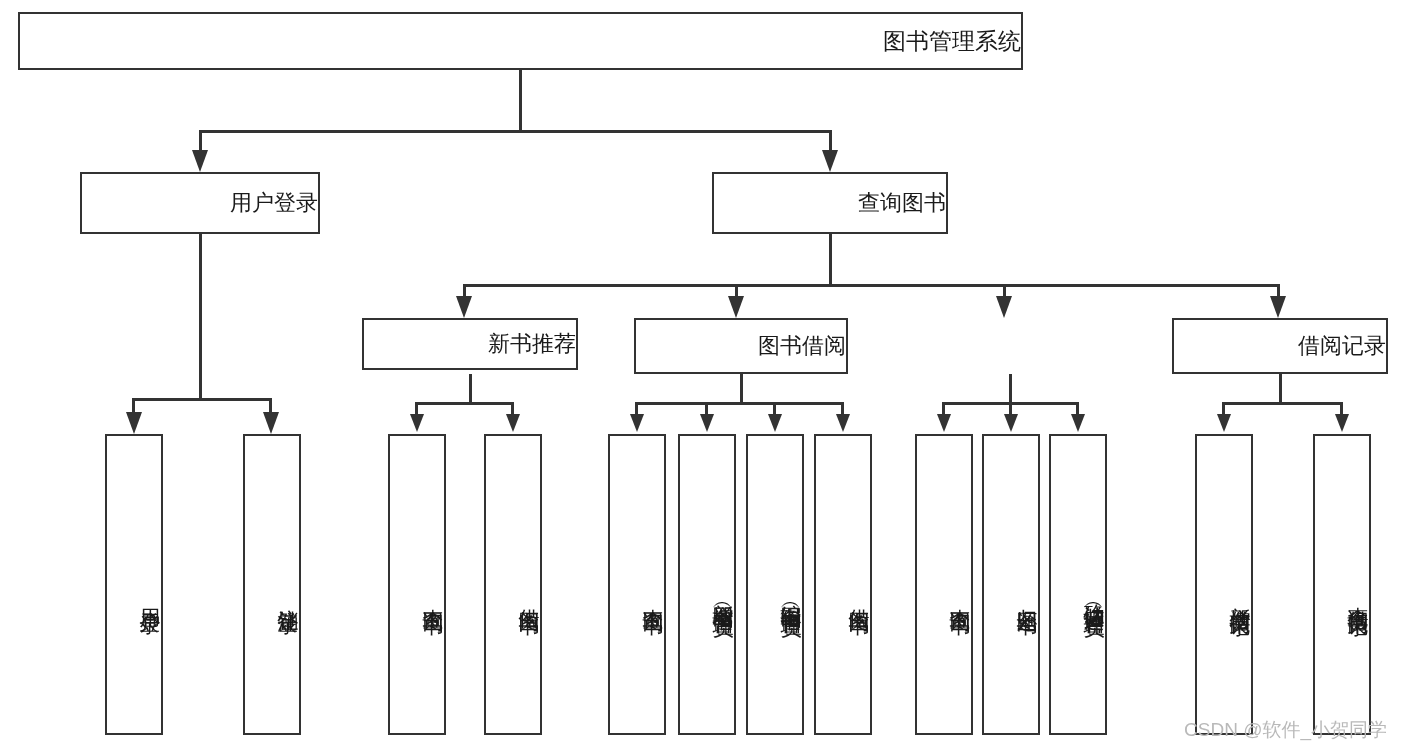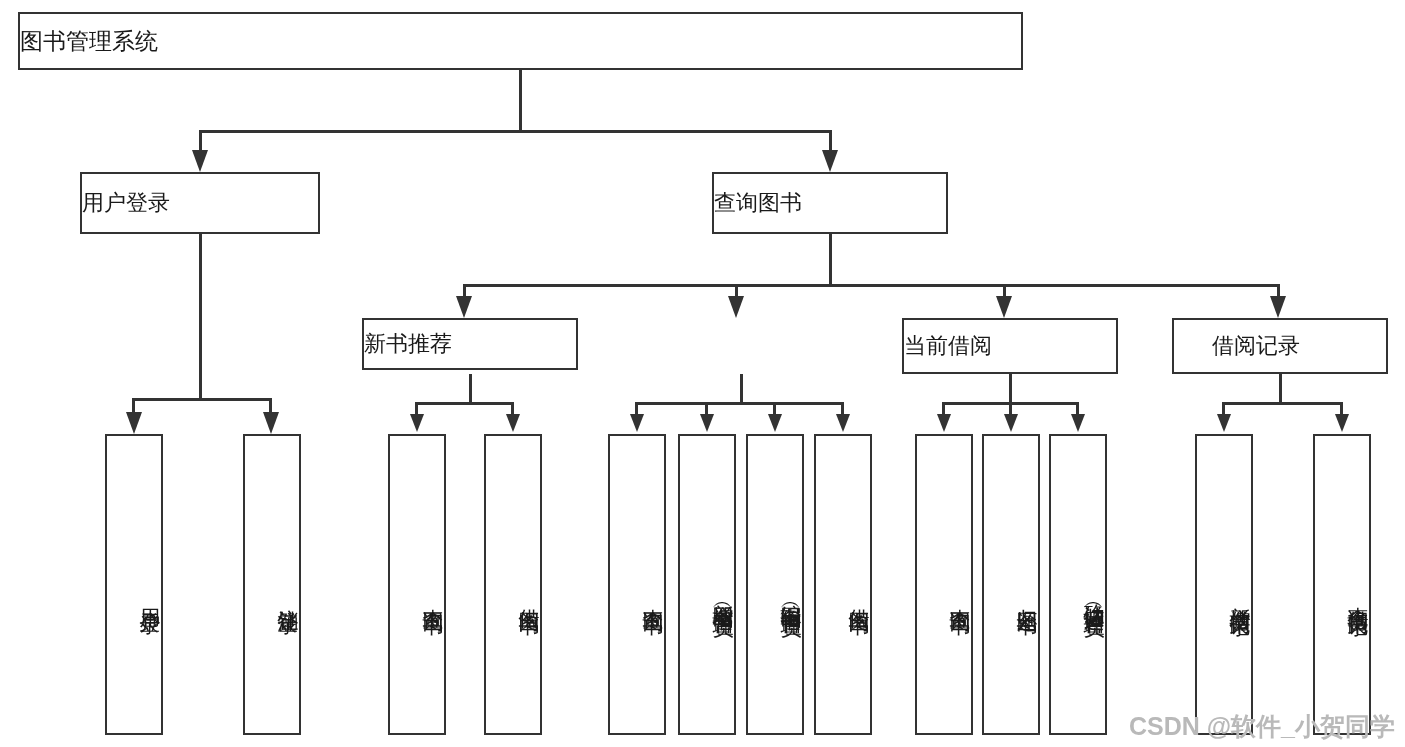--- a/index.html
+++ b/index.html
@@ -18,21 +18,21 @@
     overflow: hidden;
   }
   
   .node {
     position: absolute;
     box-sizing: border-box;
     background: #ffffff;
     border: 2.5px solid #333333;
     display: flex;
     align-items: center;
-    justify-content: flex-start;
+    justify-content: flex-end;
     color: #1a1a1a;
   }
   .node.root {
     font-size: 23px;
   }
   .node.lvl2 {
     font-size: 22px;
   }
   .node.lvl3 {
     font-size: 22px;
@@ -72,27 +72,26 @@
     border-top: 22px solid #333333;
   }
   .arrow.small {
     border-left: 7px solid transparent;
     border-right: 7px solid transparent;
     border-top: 18px solid #333333;
   }
   
   #watermark {
     position: absolute;
-    right: 10px;
+    right: 18px;
     bottom: 4px;
-    font-size: 25px;
+    font-size: 19px;
     color: #b9b9b9;
     white-space: nowrap;
     pointer-events: none;
-    font-weight: bold;
   }
 </style>
 </head>
 <body>
 
 <div id="canvas">
 
   <div class="node root" style="left:18px; top:12px; width:1005px; height:58px;">
     <span>图书管理系统</span>
   </div>
@@ -125,22 +124,22 @@
   <div class="vline" style="left:1003px; top:284px; height:16px;"></div>
   <div class="vline" style="left:1277px; top:284px; height:16px;"></div>
   <div class="arrow" style="left:456px; top:296px;"></div>
   <div class="arrow" style="left:728px; top:296px;"></div>
   <div class="arrow" style="left:996px; top:296px;"></div>
   <div class="arrow" style="left:1270px; top:296px;"></div>
 
   <div class="node lvl3" style="left:362px; top:318px; width:216px; height:52px;">
     <span>新书推荐</span>
   </div>
-  <div class="node lvl3" style="left:902px; top:318px; width:216px; height:56px;">
-    <span>当前借阅</span>
+  <div class="node lvl3" style="left:634px; top:318px; width:214px; height:56px;">
+    <span>图书借阅</span>
   </div>
   <div class="node lvl3" style="left:1172px; top:318px; width:216px; height:56px;padding-left:38px;">
     <span>借阅记录</span>
   </div>
 
   <div class="vline" style="left:469px; top:374px; height:30px;"></div>
   <div class="hline" style="left:415px; top:402px; width:98px;"></div>
   <div class="vline" style="left:415px; top:402px; height:12px;"></div>
   <div class="vline" style="left:511px; top:402px; height:12px;"></div>
   <div class="arrow small" style="left:410px; top:414px;"></div>

